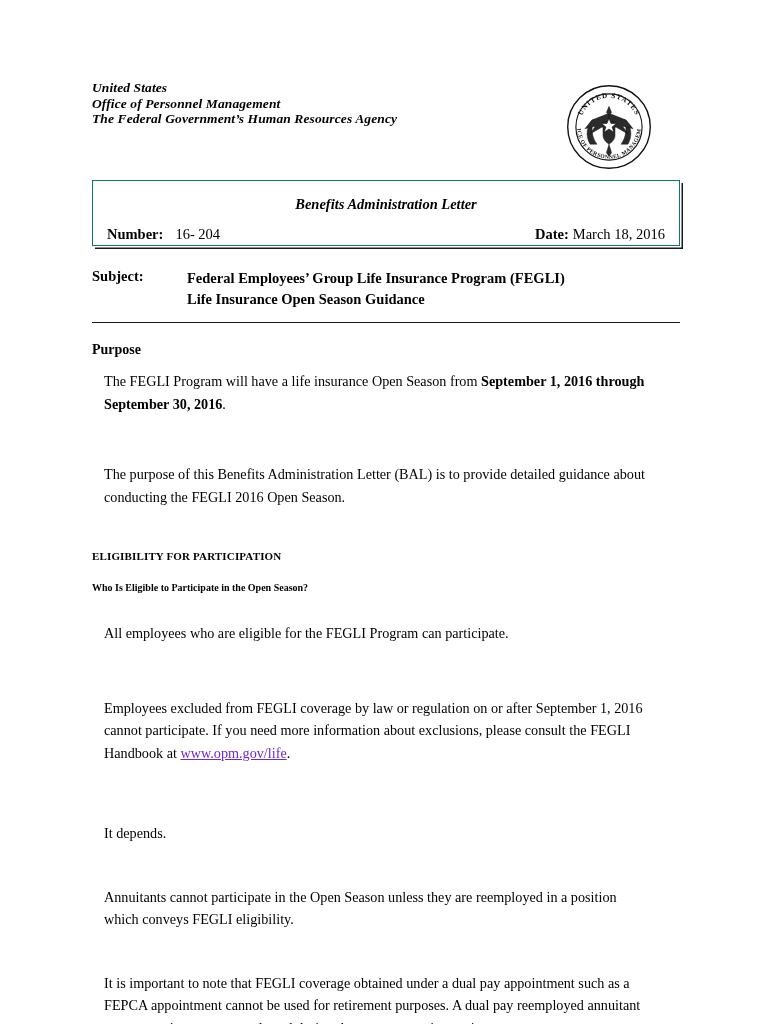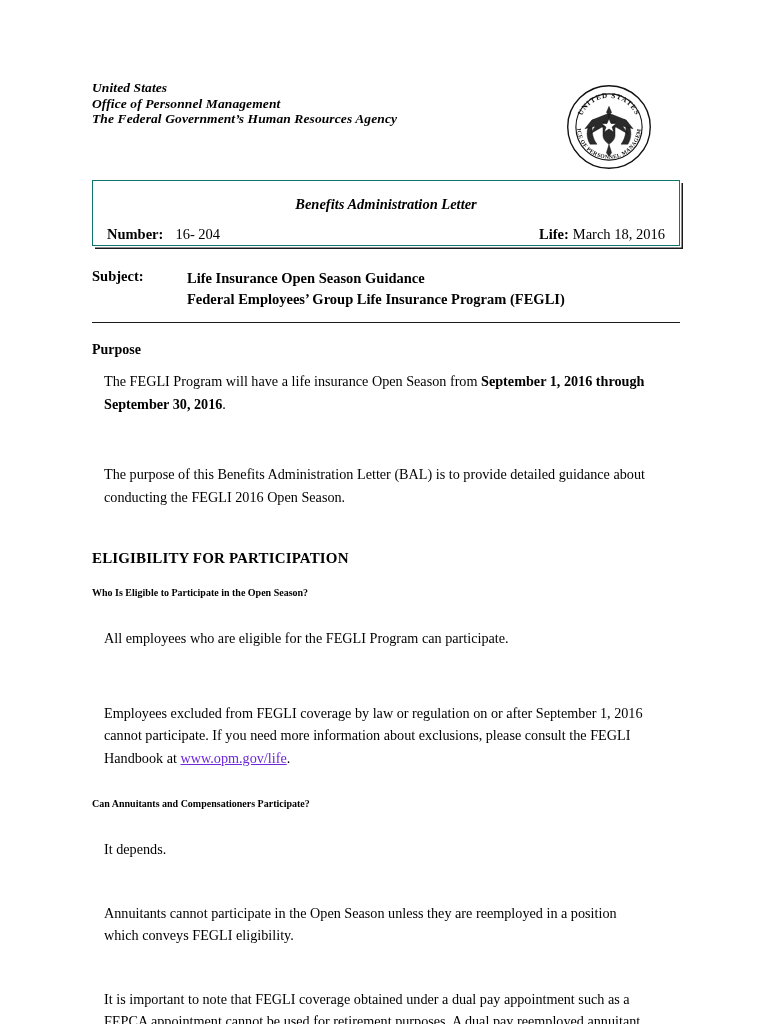--- a/index.html
+++ b/index.html
@@ -143,21 +143,21 @@
     top: 342px;
     width: 570px;
   }
   .h-purpose {
     font-weight: bold;
     font-size: 14px;
     margin: 0 0 1px 0;
   }
   .h-section {
     font-weight: bold;
-    font-size: 15px;
+    font-size: 11px;
     margin: 0 0 0 0;
     letter-spacing: 0.15px;
   }
   .h-question {
     font-weight: bold;
     font-size: 10px;
     margin: 0;
   }
   p.para {
     font-size: 14.2px;
@@ -223,30 +223,30 @@
       </div>
     </div>
 
     <div class="title-box">
       <div class="title-box-title">Benefits Administration Letter</div>
       <div class="title-box-row">
         <div class="tb-number">
           <span class="tb-label">Number:</span><span class="tb-value">16- 204</span>
         </div>
         <div class="tb-date">
-          <span class="tb-label">Life:</span><span class="tb-value">March 18, 2016</span>
+          <span class="tb-label">Date:</span><span class="tb-value">March 18, 2016</span>
         </div>
       </div>
     </div>
 
     <div class="subject-block">
       <div class="subject-label">Subject:</div>
       <div class="subject-lines">
+        <div>Federal Employees’ Group Life Insurance Program (FEGLI)</div>
         <div>Life Insurance Open Season Guidance</div>
-        <div>Federal Employees’ Group Life Insurance Program (FEGLI)</div>
       </div>
     </div>
 
     <div class="rule"></div>
 
     <div class="body">
 
       <div class="h-purpose">Purpose</div>
 
       <p class="para"><span>The FEGLI Program will have a life insurance Open Season from </span><b class="strong">September 1, 2016 through September 30, 2016</b><span>.</span></p>
@@ -269,21 +269,20 @@
 
       <div class="sp-14"></div>
 
 
       <div class="sp-14"></div>
 
       <p class="para"><span>Employees excluded from FEGLI coverage by law or regulation on or after September 1, 2016 cannot participate.  If you need more information about exclusions, please consult the FEGLI Handbook at </span><a class="link" href="#">www.opm.gov/life</a><span>.</span></p>
 
       <div class="sp-17"></div>
 
-      <div class="h-question">Can Annuitants and Compensationers Participate?</div>
 
       <div class="sp-17"></div>
 
       <p class="para">It depends.</p>
 
       <div class="sp-17"></div>
 
       <p class="para">Annuitants cannot participate in the Open Season unless they are reemployed in a position which conveys FEGLI eligibility.</p>
 
       <div class="sp-17"></div>

